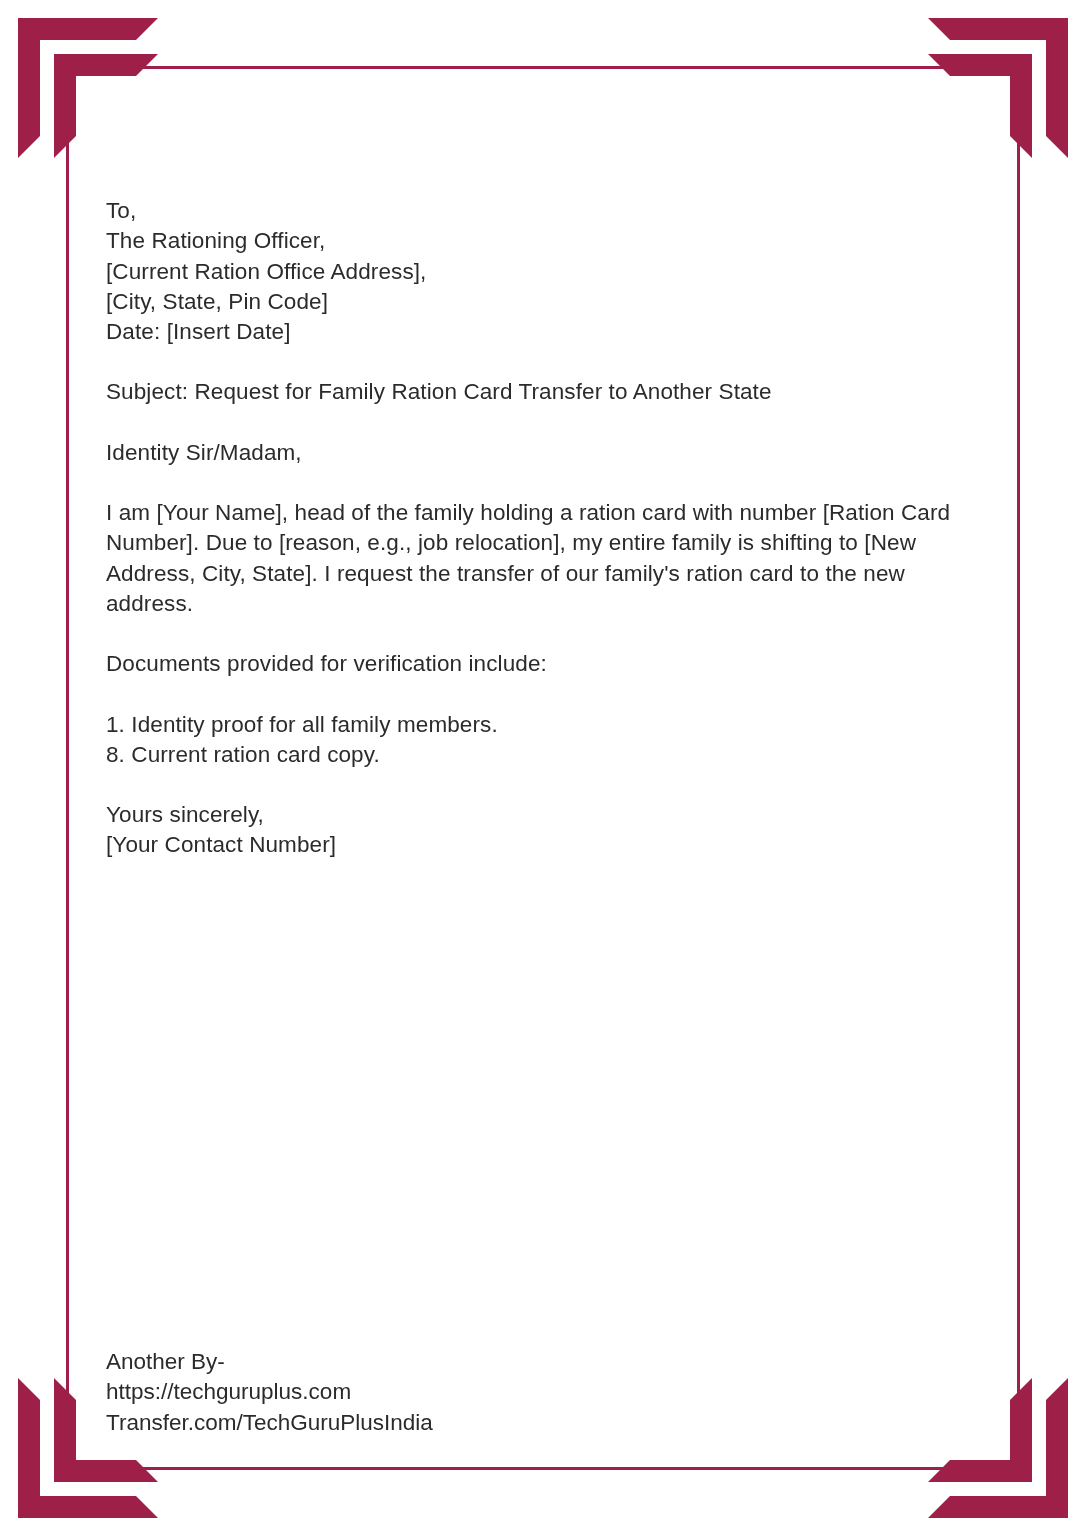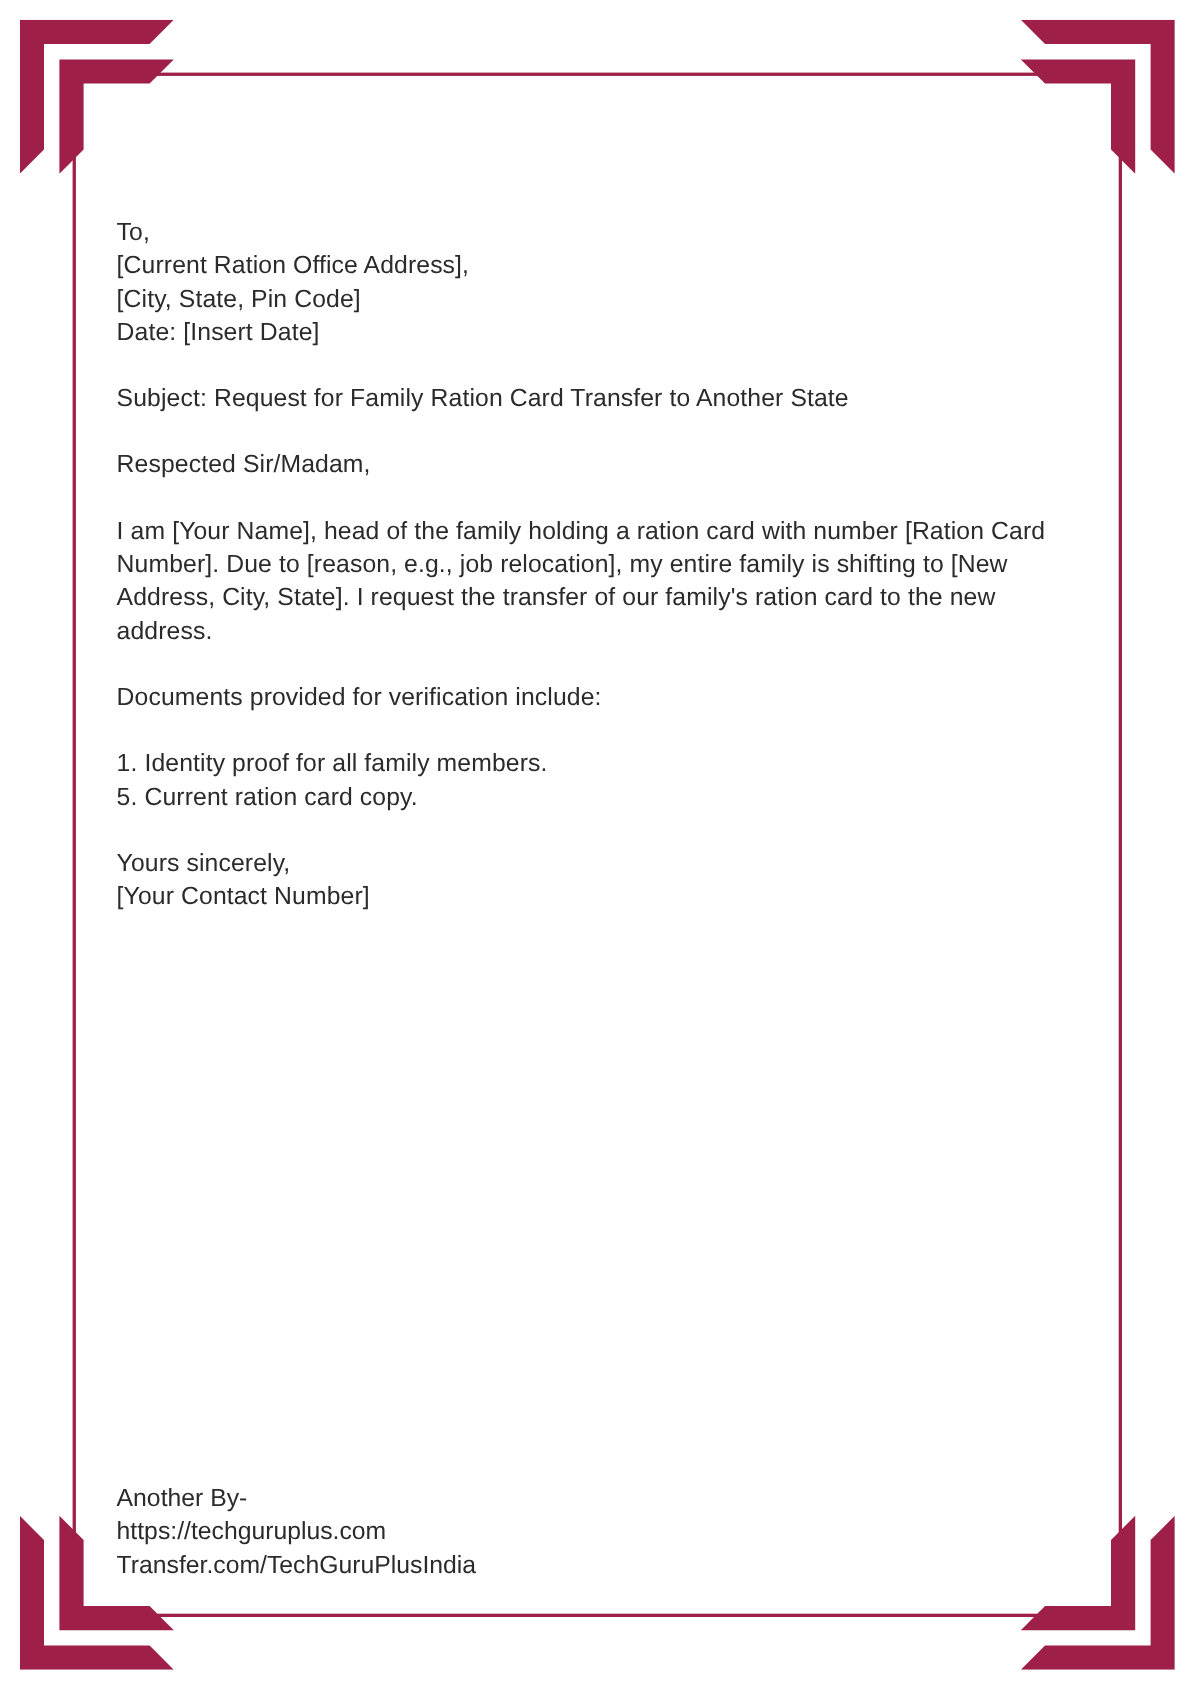--- a/index.html
+++ b/index.html
@@ -101,44 +101,45 @@
     <svg width="140" height="140" viewBox="0 0 140 140">
       <path d="M140 140 L0 140 L22 118 L118 118 L118 22 L140 0 Z" fill="#9E2049"></path>
       <path d="M104 104 L0 104 L22 82 L82 82 L82 22 L104 0 Z" fill="#9E2049"></path>
     </svg>
   </div>
 
   <div id="letter">
 
     <div class="block">
       <div class="line">To,</div>
+      <div class="line">The Rationing Officer,</div>
       <div class="line">[Current Ration Office Address],</div>
       <div class="line">[City, State, Pin Code]</div>
       <div class="line">Date: [Insert Date]</div>
     </div>
 
     <div class="block">
       <div class="line">Subject: Request for Family Ration Card Transfer to Another State</div>
     </div>
 
     <div class="block">
-      <div class="line">Respected Sir/Madam,</div>
+      <div class="line">Identity Sir/Madam,</div>
     </div>
 
     <div class="block" id="para-body">
       <div>I am [Your Name], head of the family holding a ration card with number [Ration Card Number]. Due to [reason, e.g., job relocation], my entire family is shifting to [New Address, City, State]. I request the transfer of our family's ration card to the new address.</div>
     </div>
 
     <div class="block">
       <div class="line">Documents provided for verification include:</div>
     </div>
 
     <div class="block">
       <div class="line">1. Identity proof for all family members.</div>
-      <div class="line">5. Current ration card copy.</div>
+      <div class="line">8. Current ration card copy.</div>
     </div>
 
     <div class="block">
       <div class="line">Yours sincerely,</div>
       <div class="line">[Your Contact Number]</div>
     </div>
 
   </div>
 
   <div id="footer">

